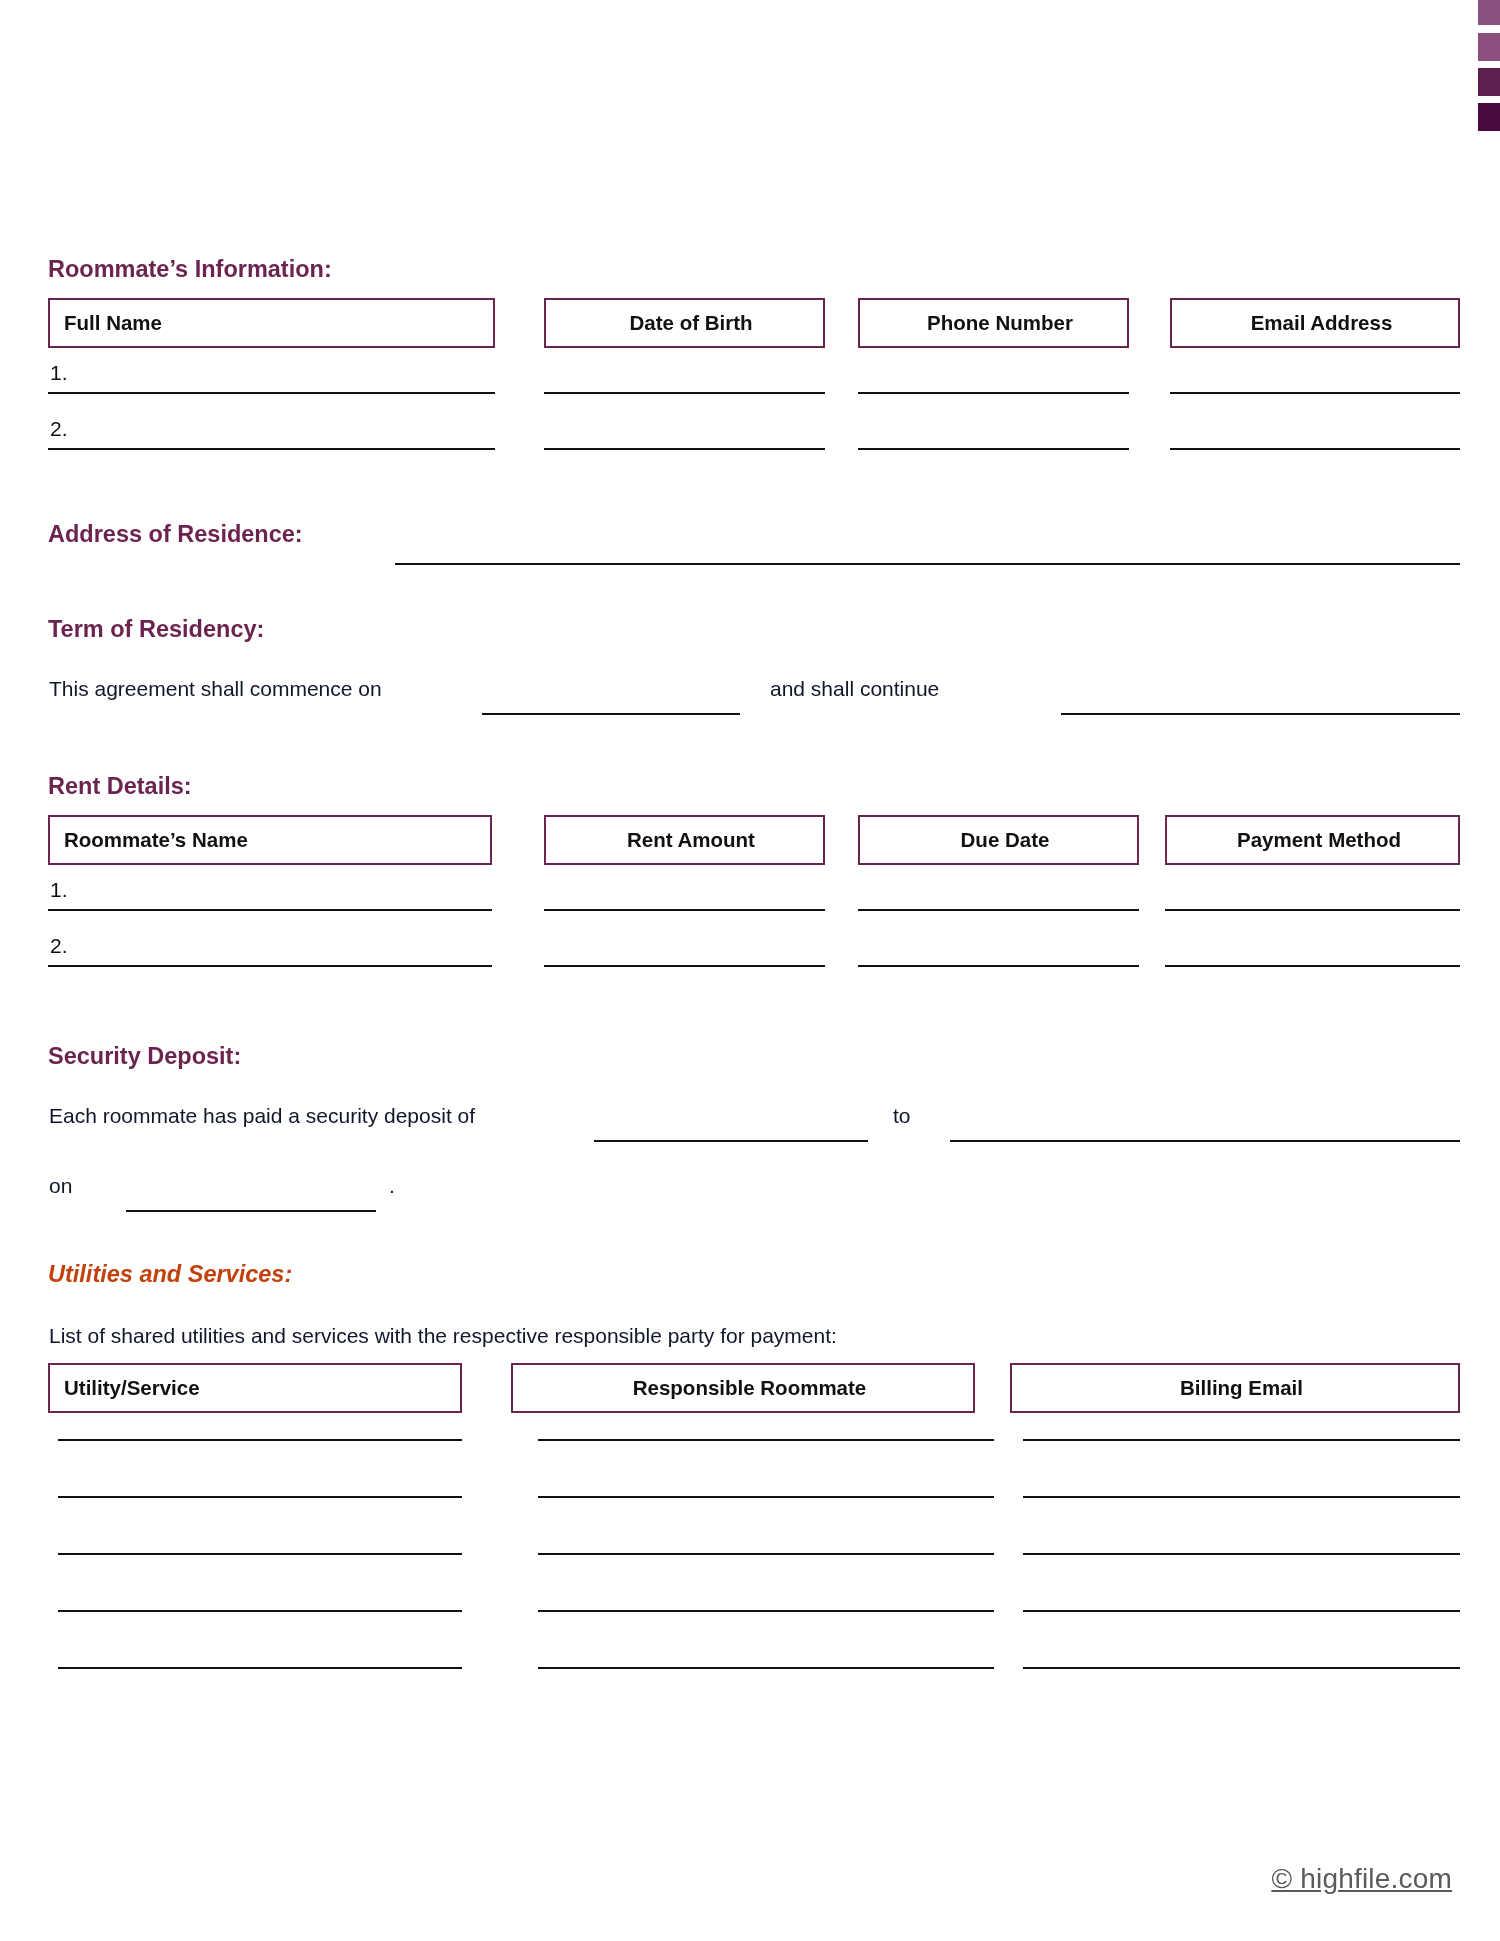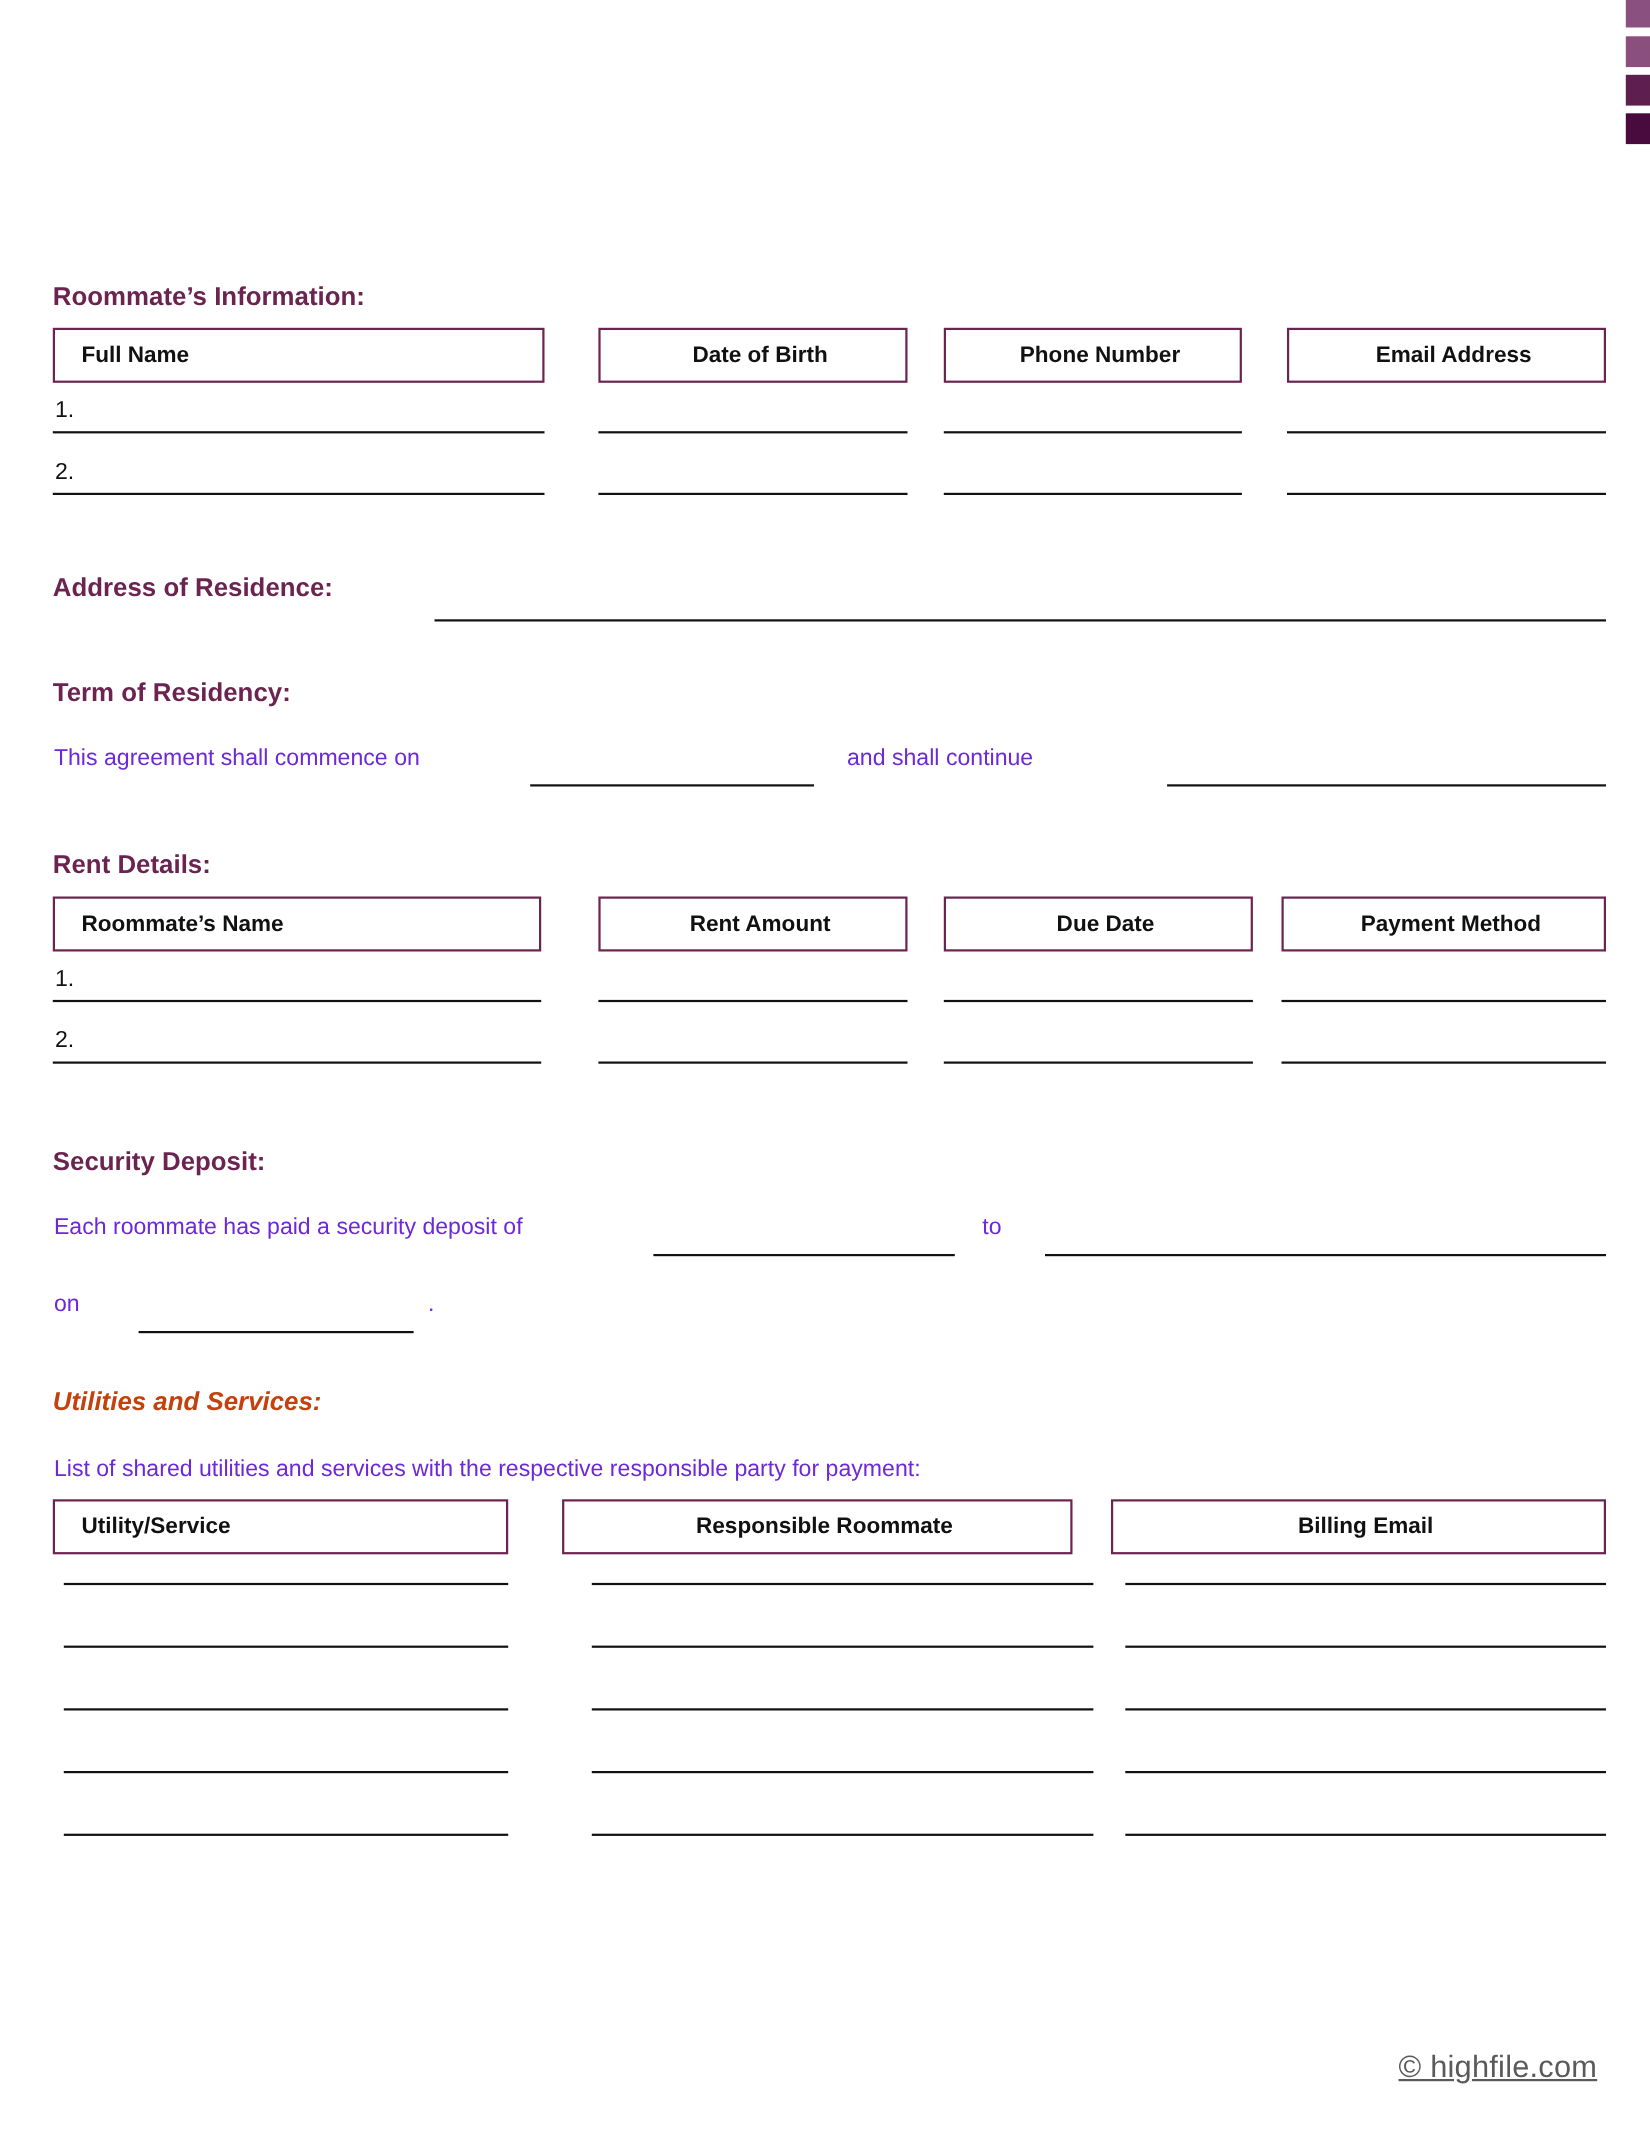--- a/index.html
+++ b/index.html
@@ -60,37 +60,37 @@
     font-size: 23.5px;
     font-weight: bold;
     line-height: 1;
     margin: 0;
     padding: 0;
   }
 
   .body-text {
     font-size: 21px;
     line-height: 1;
-    color: #6d28d9;
+    color: #0f172a;
     white-space: nowrap;
   }
 
   
   .hdr-box {
     box-sizing: border-box;
     border: 2px solid #6b2450;
     height: 50px;
     display: flex;
     align-items: center;
     font-size: 20.5px;
     font-weight: bold;
     color: #111111;
     background: #ffffff;
   }
-  .hdr-box.left  { justify-content: flex-start; padding-left: 24px; }
+  .hdr-box.left  { justify-content: flex-start; padding-left: 14px; }
   .hdr-box.center{ justify-content: center; padding-left: 13px; }
 
   
   .rule {
     border-bottom: 2.5px solid #111111;
     height: 0;
     font-size: 0;
     line-height: 0;
   }
   .rule-thin {

